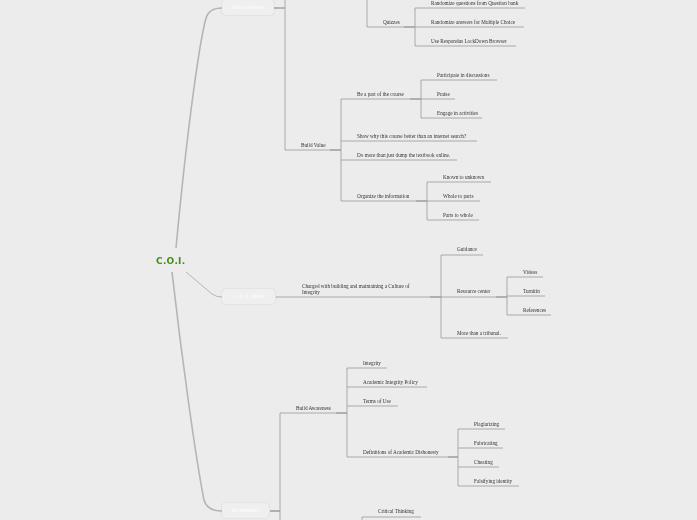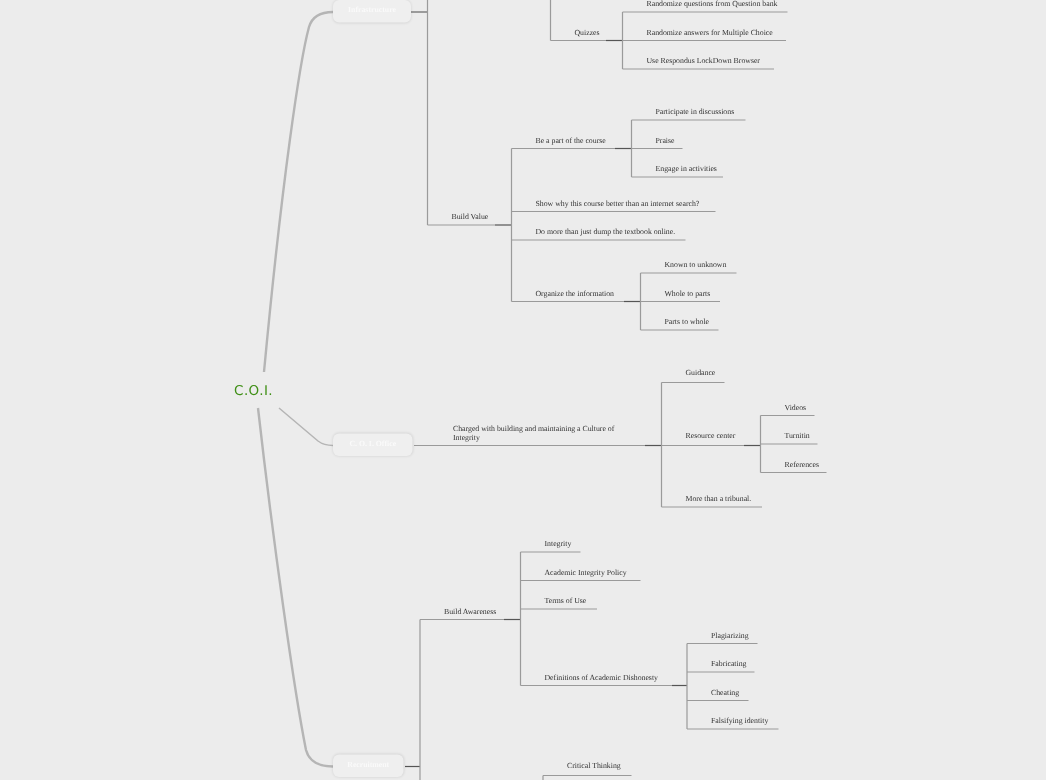--- a/index.html
+++ b/index.html
@@ -15,21 +15,21 @@
     position: absolute;
     font-size: 5.2px;
     color: #333;
     white-space: nowrap;
     line-height: 6px;
   }
   .lbl.wrap { white-space: normal; width: 120px; }
   .root {
     position: absolute;
     font-family: "DejaVu Sans", sans-serif;
-    font-weight: normal;
+    font-weight: bold;
     font-size: 9px;
     color: #3f8f16;
     letter-spacing: 0.3px;
   }
   .main-node {
     position: absolute;
     background: #efefef;
     border-radius: 4px;
     box-shadow: 0 0 2px rgba(0,0,0,0.12);
     color: #fafafa;

